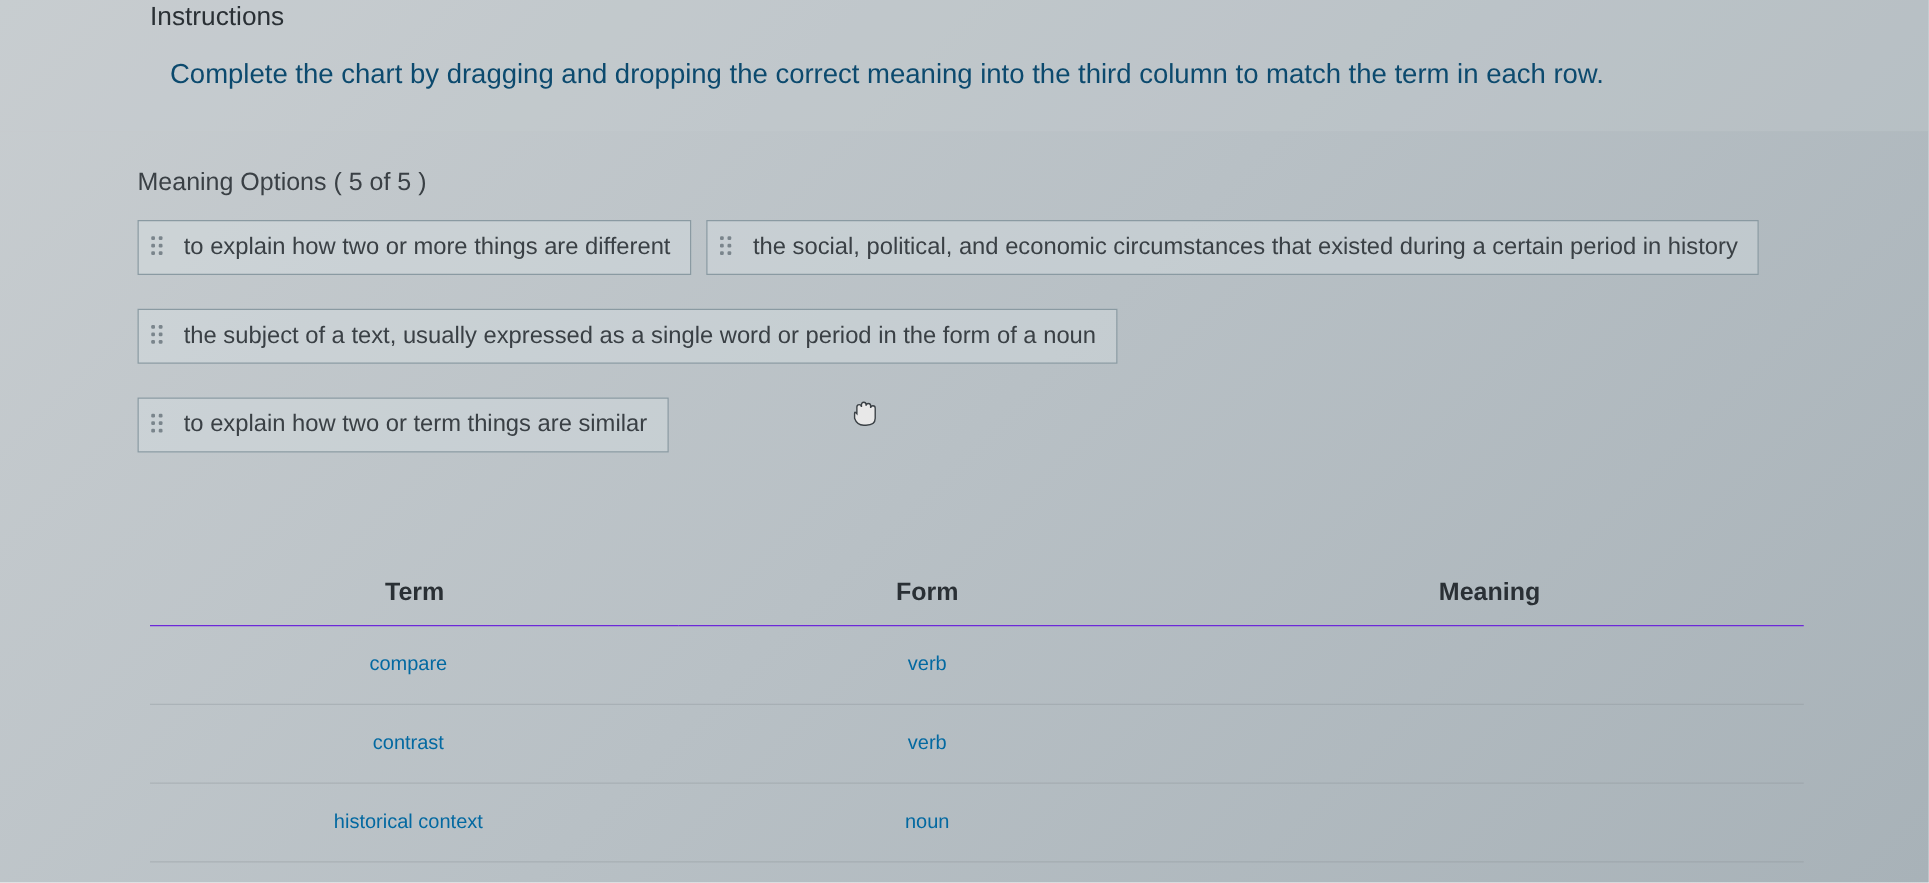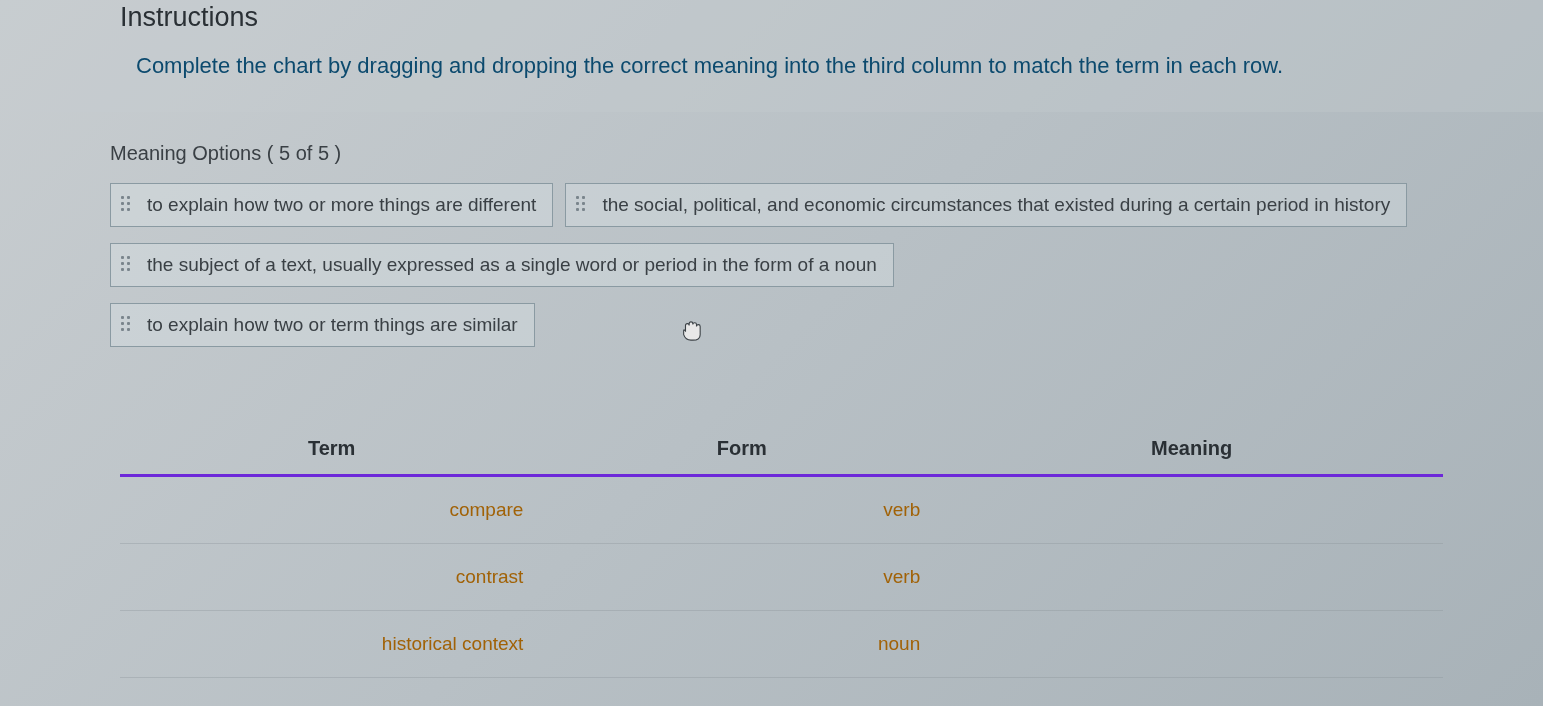--- a/index.html
+++ b/index.html
@@ -10,21 +10,21 @@
   height: 706px;
   overflow: hidden;
   color: #3a4045;
   position: relative;
 }
 .instructions-area {
   padding: 0 110px 30px 120px;
   background: rgba(200,205,210,0.3);
 }
 .instructions-title {
-  font-size: 27px;
+  font-size: 21px;
   color: #2a3035;
   padding-top: 2px;
 }
 .instructions-text {
   font-size: 22px;
   color: #0c4a6e;
   margin-top: 16px;
   line-height: 1.5;
   margin-left: 16px;
 }
@@ -33,21 +33,21 @@
 }
 .options-heading {
   font-size: 20px;
   color: #3a4045;
   margin-bottom: 18px;
 }
 .options-row {
   display: flex;
   flex-wrap: wrap;
   gap: 12px;
-  margin-bottom: 16px;
+  margin-bottom: 27px;
 }
 .option-chip {
   display: inline-flex;
   align-items: center;
   border: 1px solid #8a9aa2;
   background: rgba(220,228,232,0.35);
   padding: 10px 16px 10px 10px;
   font-size: 19px;
   color: #3a4045;
   cursor: grab;
@@ -70,31 +70,31 @@
 }
 .chart-table {
   width: 100%;
   border-collapse: collapse;
 }
 .chart-table th {
   font-weight: bold;
   font-size: 20px;
   color: #2a3035;
   padding: 14px 20px;
-  border-bottom: 3px solid #6d28d9;
+  border-bottom: 1px solid #6d28d9;
   text-align: center;
 }
 .chart-table th:first-child { width: 32%; }
 .chart-table th:nth-child(2) { width: 30%; }
 .chart-table td {
-  font-size: 19px;
-  color: #a16207;
+  font-size: 16px;
+  color: #0369a1;
   padding: 22px 20px;
   border-bottom: 1px solid rgba(138,146,152,0.35);
-  text-align: right;
+  text-align: center;
 }
 .chart-table td:first-child { padding-left: 10px; }
 .meaning-cell {
   min-height: 50px;
 }
 .cursor {
   position: absolute;
   left: 680px;
   top: 318px;
   width: 22px;

